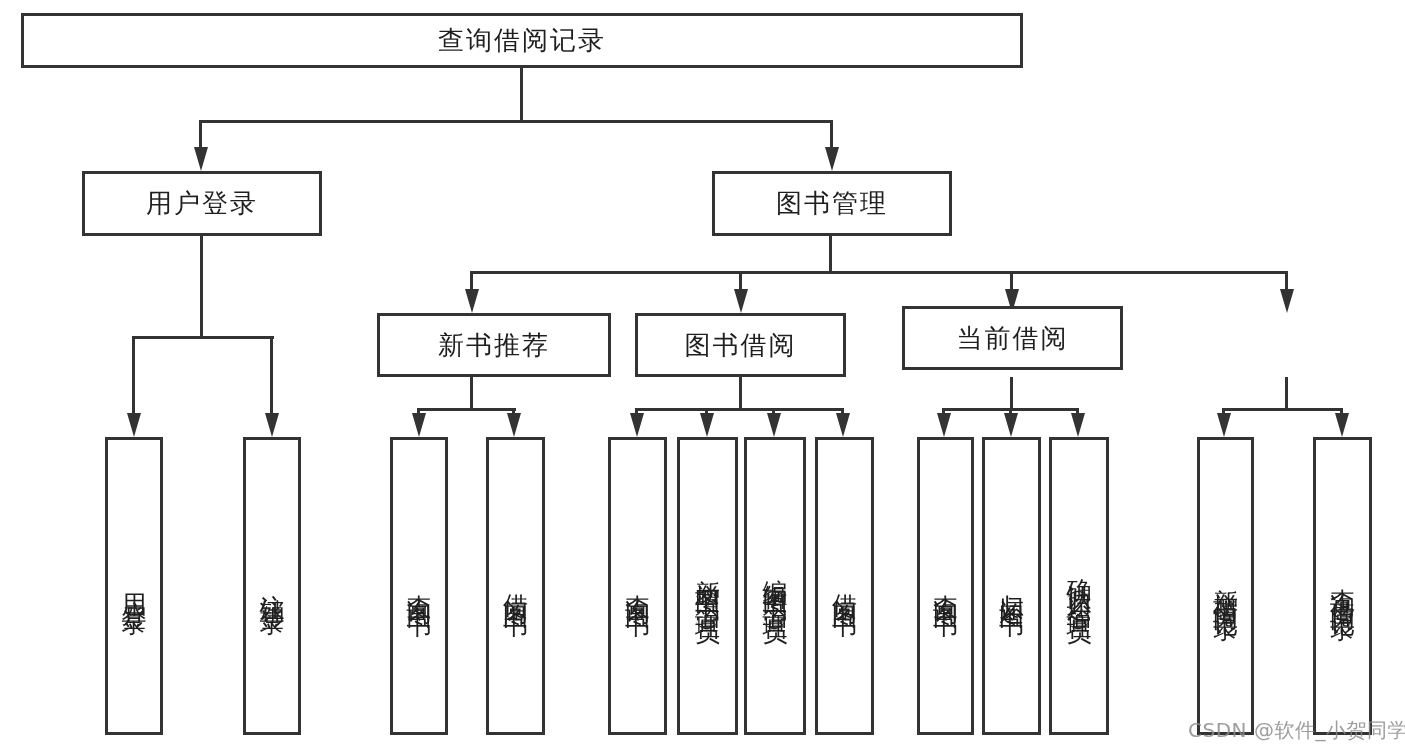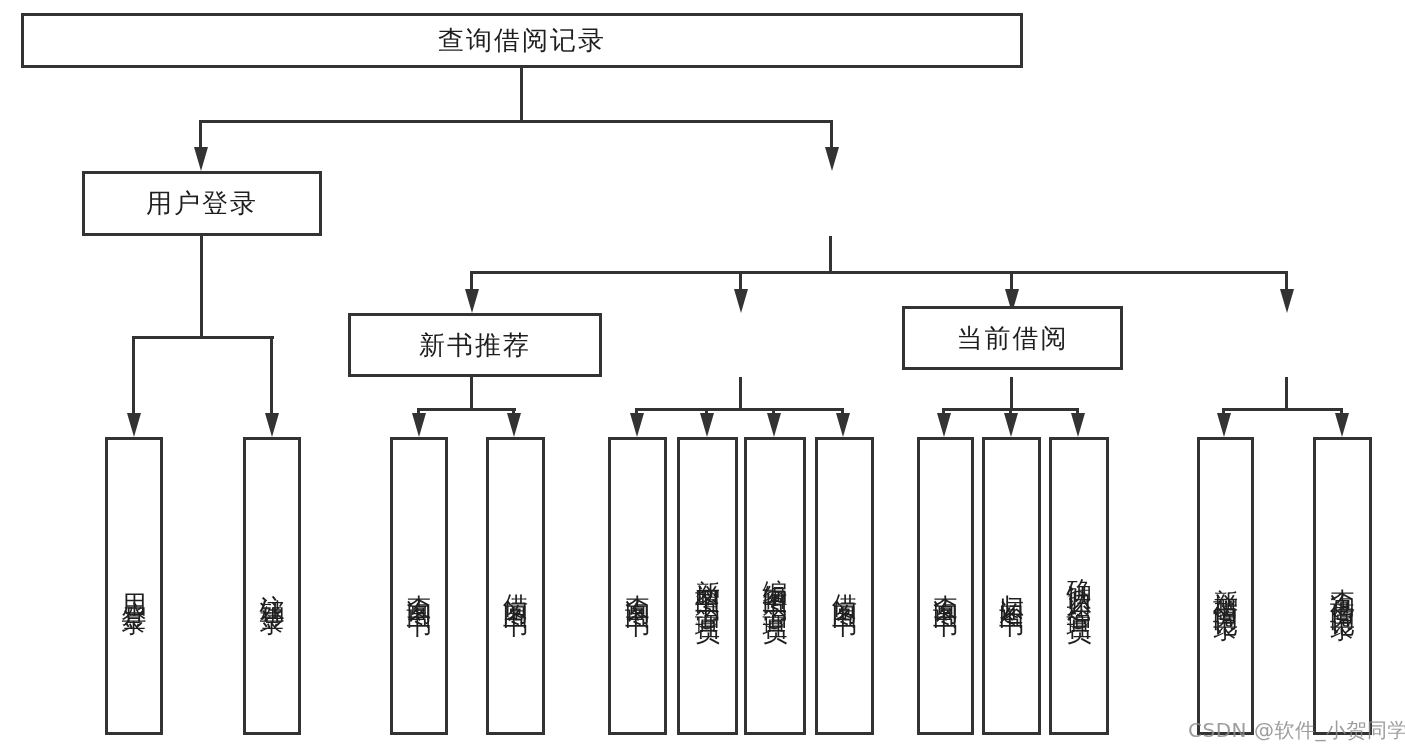--- a/index.html
+++ b/index.html
@@ -35,25 +35,31 @@
 <div id="canvas">
 
   <div class="node h" style="left:21px;top:13px;width:1002px;height:55px">
     <span>查询借阅记录</span>
   </div>
 
   <div class="node h" style="left:82px;top:171px;width:240px;height:65px">
     <span>用户登录</span>
   </div>
 
+  <div class="node h" style="left:712px;top:171px;width:240px;height:65px">
+    <span>图书管理</span>
+  </div>
 
-  <div class="node h" style="left:348px;top:313px;width:254px;height:64px">
+  <div class="node h" style="left:377px;top:313px;width:234px;height:64px">
     <span>新书推荐</span>
   </div>
 
+  <div class="node h" style="left:635px;top:313px;width:211px;height:64px">
+    <span>图书借阅</span>
+  </div>
 
   <div class="node h" style="left:902px;top:306px;width:221px;height:64px">
     <span>当前借阅</span>
   </div>
 
 
   <div class="node v" style="left:105px;top:437px;width:58px;height:298px">
     <span>用户登录</span>
   </div>
   <div class="node v" style="left:243px;top:437px;width:58px;height:298px">

